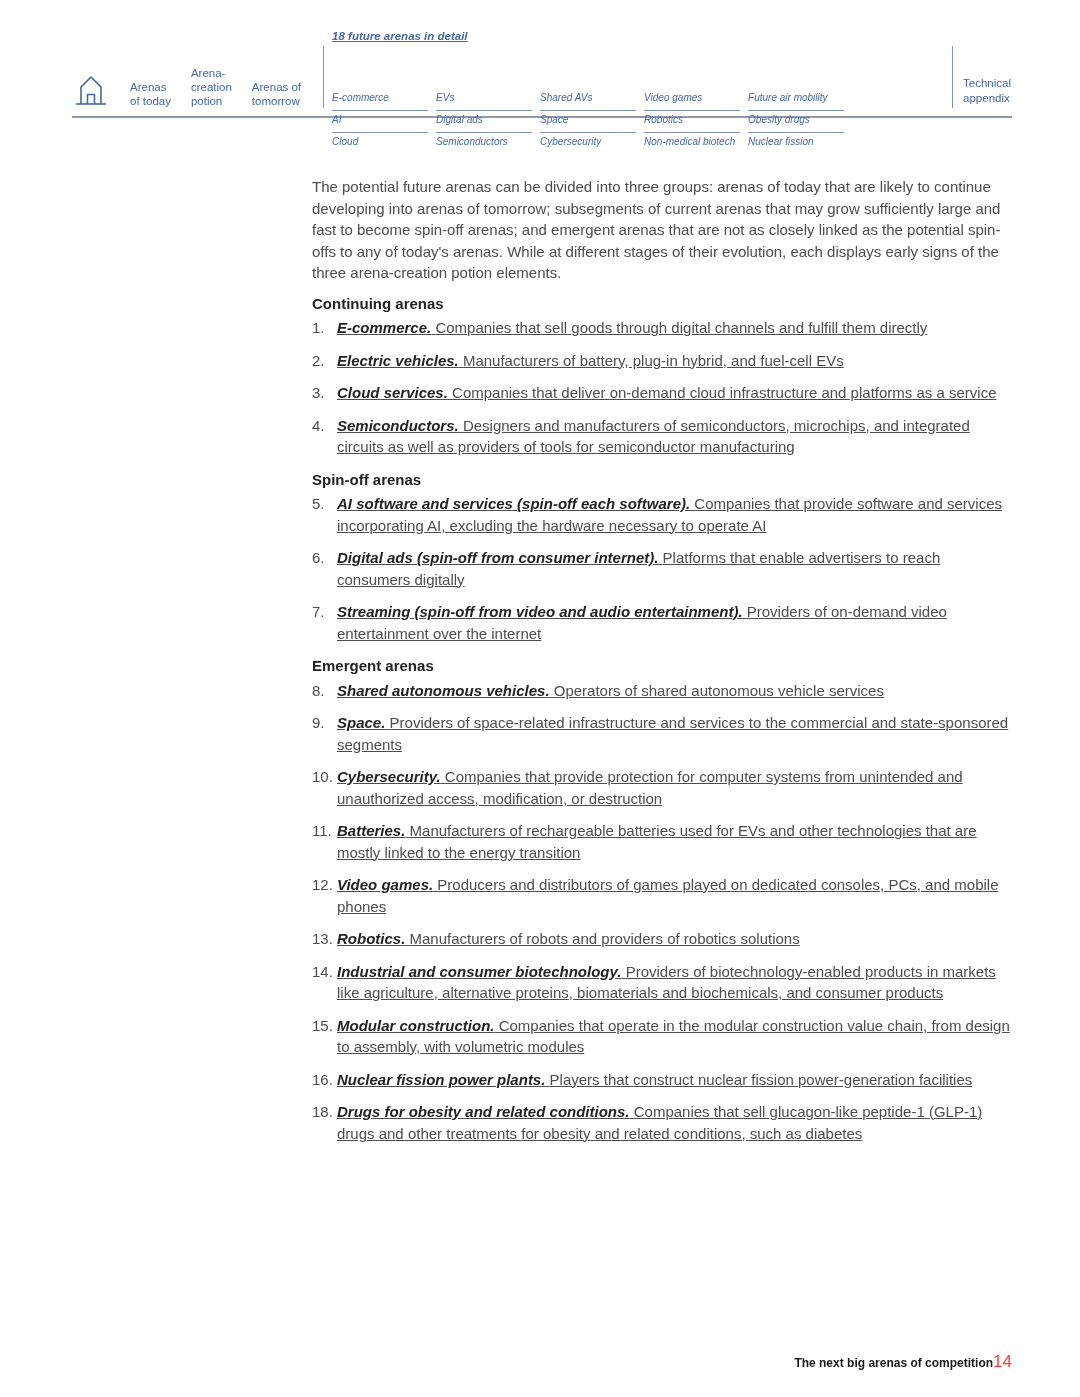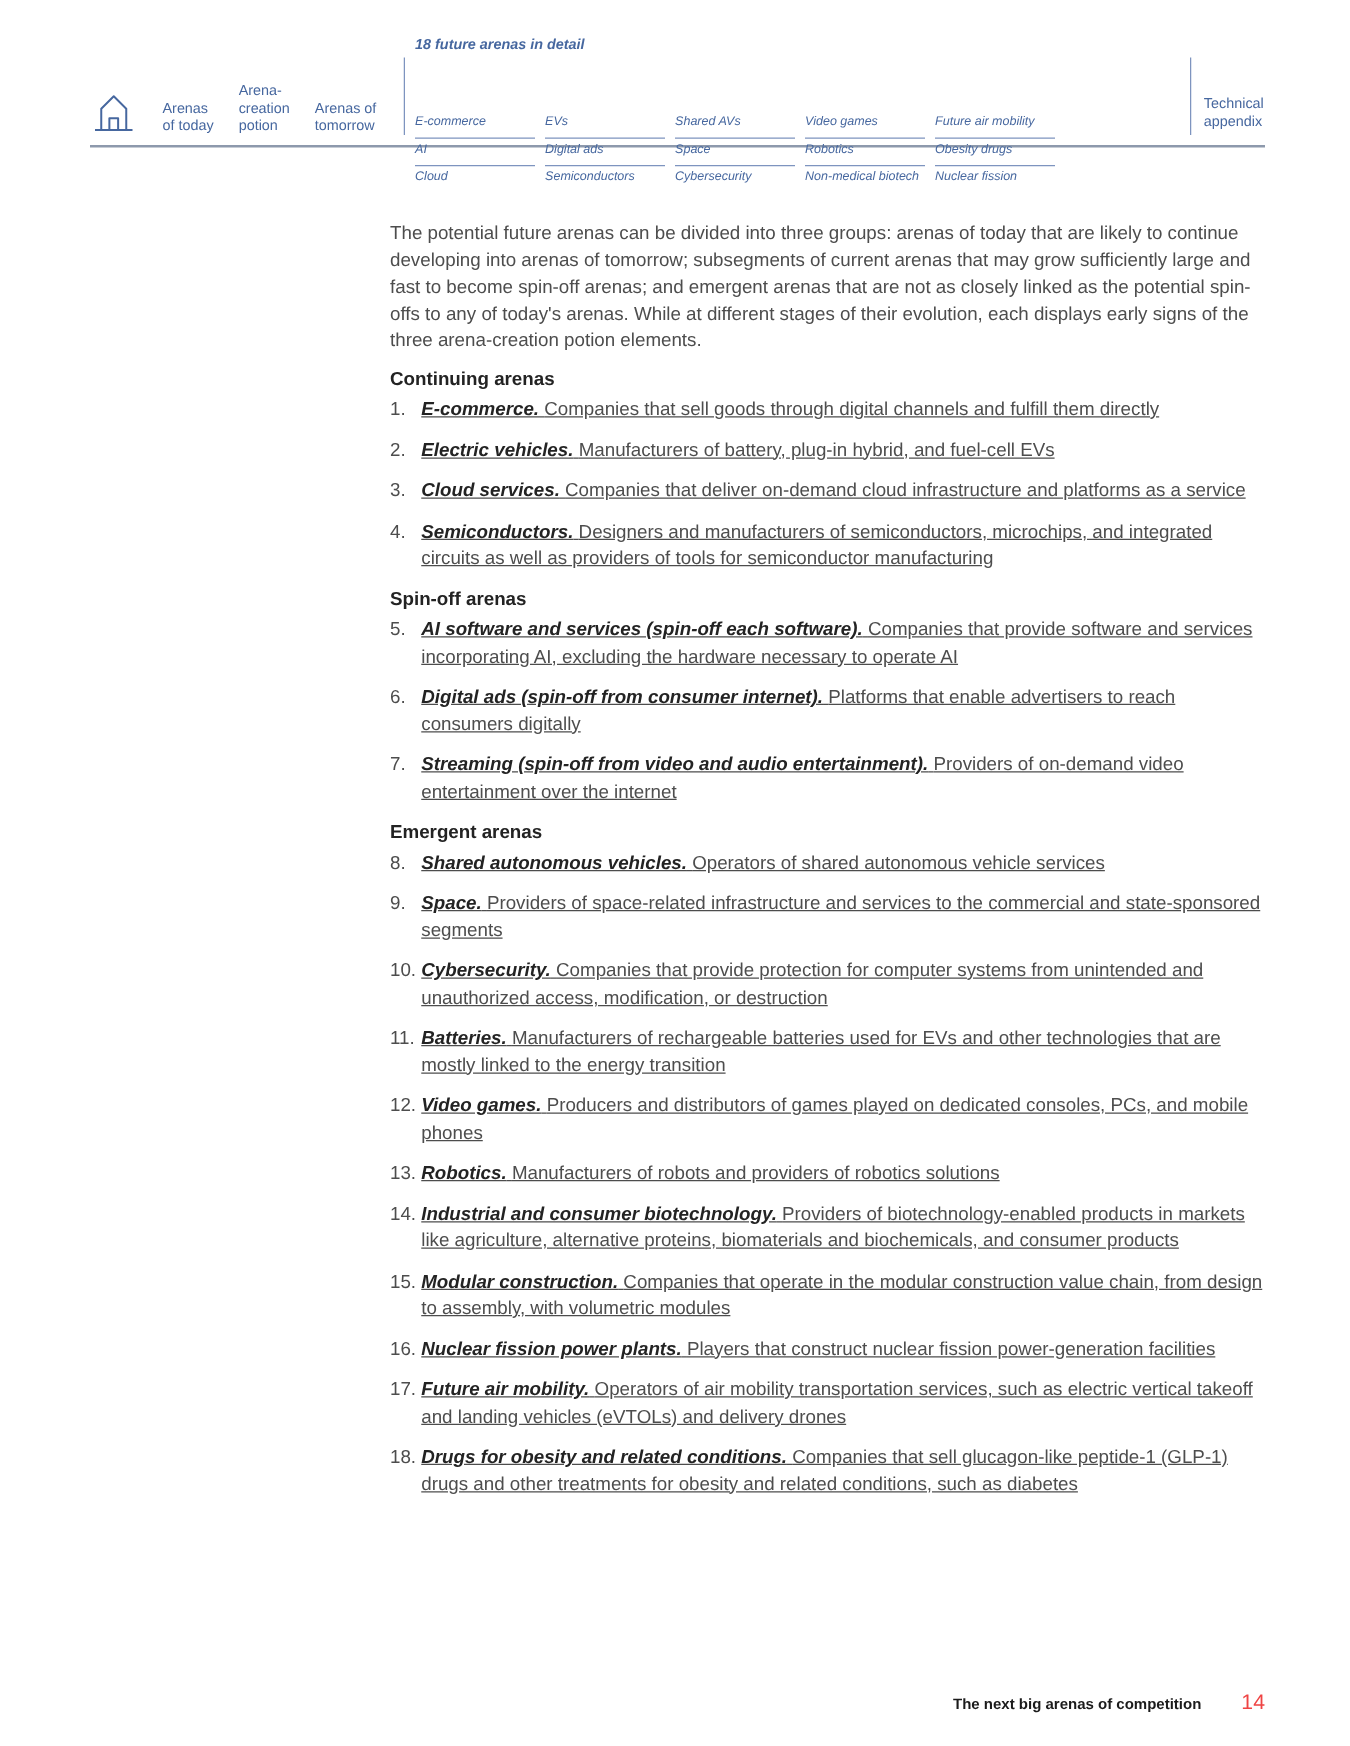--- a/index.html
+++ b/index.html
@@ -55,20 +55,21 @@
   .grid-wrap{
     padding:2px 0 0 8px;
     width:628px;
   }
   .grid-title{
     font-size:11.5px;
     font-weight:bold;
     font-style:italic;
     color:var(--accent-blue,#46679f);
     margin-bottom:7px;
+    text-decoration:underline;
   }
   .agrid{
     display:grid;
     grid-template-columns:repeat(6,96px);
     column-gap:8px;
   }
   .gcol{display:flex;flex-direction:column;margin-top:40px;}
   .gcell{
     font-size:10px;
     font-style:italic;
@@ -119,21 +120,20 @@
     font-weight:bold;
     color:var(--text-dark,#232323);
   }
 
   
   .footer{
     position:absolute;
     right:68px;top:1352px;
     display:flex;
     align-items:baseline;
-    gap:32px;
   }
   .footer .ftitle{
     font-size:12px;
     font-weight:bold;
     color:#1b1b1b;
   }
   .footer .fpage{
     font-size:17px;
     color:#ef4444;
   }
@@ -271,24 +271,20 @@
     </div>
     <div class="item">
       <span class="num">15.</span>
       <p class="itext"><span class="name">Modular construction.</span> <span class="desc">Companies that operate in the modular construction value chain, from design to assembly, with volumetric modules</span></p>
     </div>
     <div class="item">
       <span class="num">16.</span>
       <p class="itext"><span class="name">Nuclear fission power plants.</span> <span class="desc">Players that construct nuclear fission power-generation facilities</span></p>
     </div>
     <div class="item">
-      <span class="num">17.</span>
-      <p class="itext"><span class="name">Future air mobility.</span> <span class="desc">Operators of air mobility transportation services, such as electric vertical takeoff and landing vehicles (eVTOLs) and delivery drones</span></p>
-    </div>
-    <div class="item">
       <span class="num">18.</span>
       <p class="itext"><span class="name">Drugs for obesity and related conditions.</span> <span class="desc">Companies that sell glucagon-like peptide-1 (GLP-1) drugs and other treatments for obesity and related conditions, such as diabetes</span></p>
     </div>
 
   </div>
 
   <div class="footer">
     <span class="ftitle">The next big arenas of competition</span>
     <span class="fpage">14</span>
   </div>

